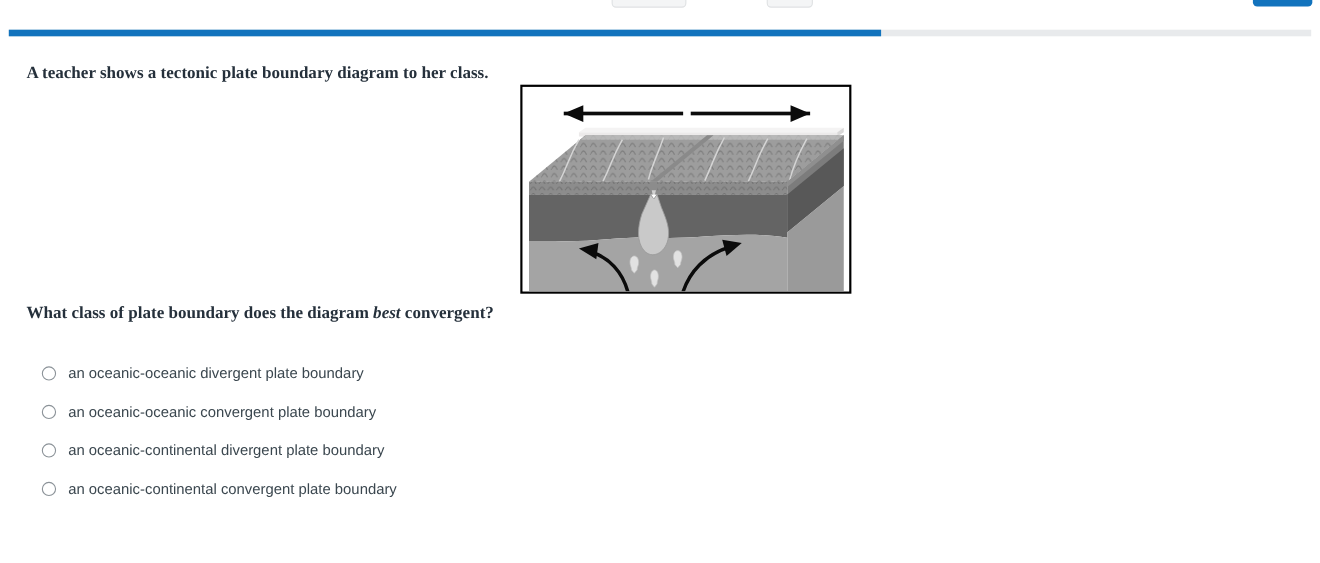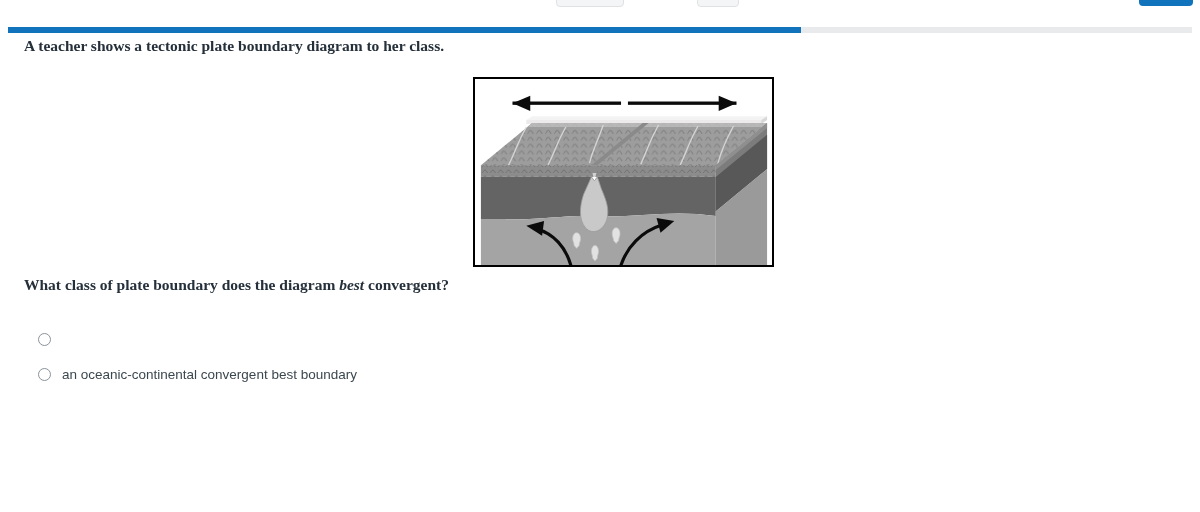--- a/index.html
+++ b/index.html
@@ -68,21 +68,21 @@
   }
   #progress-fill {
     height: 100%;
     background: #1273bd;
   }
 
   
   #question-stem {
     position: absolute;
     left: 24px;
-    top: 37px;
+    top: 58px;
     font-family: "Liberation Serif", serif;
     font-weight: bold;
     font-size: 15.5px;
     color: #25303b;
     white-space: nowrap;
   }
   #question-prompt {
     position: absolute;
     left: 24px;
     top: 276px;
@@ -248,18 +248,27 @@
   </svg>
 </div>
 
 <div id="question-prompt">
   <span>What class of plate boundary does the diagram </span><span class="em">best</span><span> convergent?</span>
 </div>
 
 <div id="answer-options">
     <div class="option-row">
       <div class="option-radio"></div>
-    </div>
-    <div class="option-row">
-      <div class="option-radio"></div>
-      <div class="option-label">an oceanic-continental convergent best boundary</div>
+      <div class="option-label">an oceanic-oceanic divergent plate boundary</div>
+    </div>
+    <div class="option-row">
+      <div class="option-radio"></div>
+      <div class="option-label">an oceanic-oceanic convergent plate boundary</div>
+    </div>
+    <div class="option-row">
+      <div class="option-radio"></div>
+      <div class="option-label">an oceanic-continental divergent plate boundary</div>
+    </div>
+    <div class="option-row">
+      <div class="option-radio"></div>
+      <div class="option-label">an oceanic-continental convergent plate boundary</div>
     </div>
   </div>
 
 </body></html>

